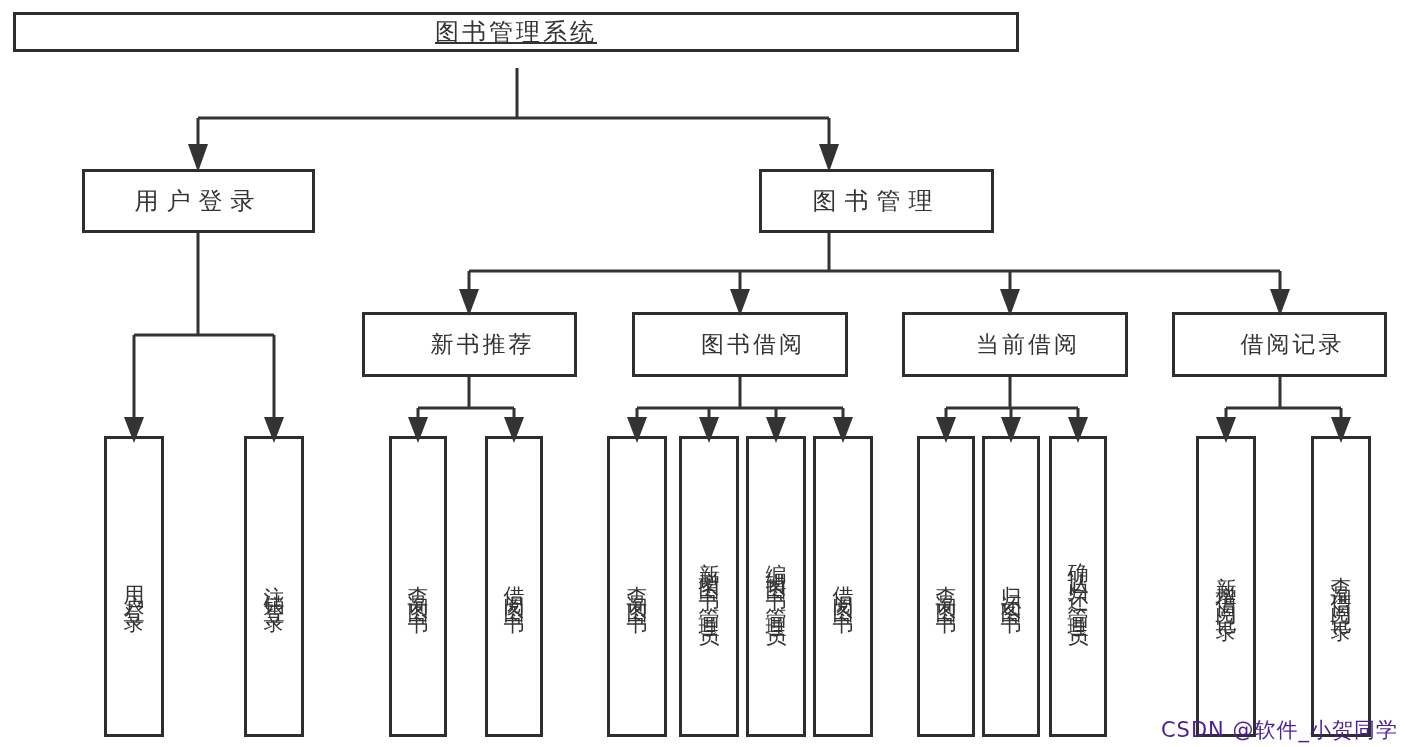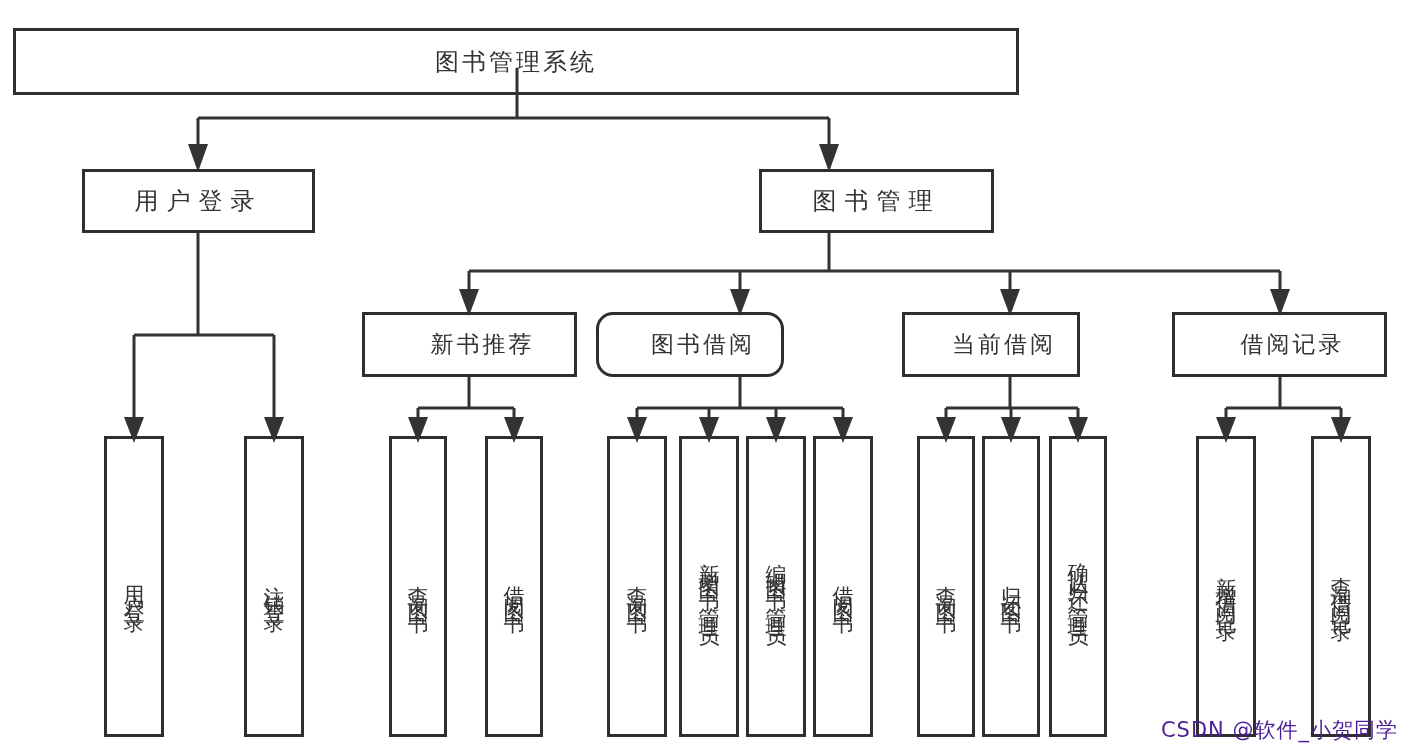--- a/index.html
+++ b/index.html
@@ -82,28 +82,28 @@
     <polygon points="699,417 719,417 709,443"></polygon>
     <polygon points="766,417 786,417 776,443"></polygon>
     <polygon points="833,417 853,417 843,443"></polygon>
     <polygon points="936,417 956,417 946,443"></polygon>
     <polygon points="1001,417 1021,417 1011,443"></polygon>
     <polygon points="1068,417 1088,417 1078,443"></polygon>
     <polygon points="1216,417 1236,417 1226,443"></polygon>
     <polygon points="1331,417 1351,417 1341,443"></polygon>
   </svg>
 
-  <div class="node h1" style="left:13px; top:28px; width:1006px; height:67px;">图书管理系统</div>
+  <div class="node h1" style="left:13px; top:12px; width:1006px; height:40px;text-decoration:underline;">图书管理系统</div>
 
   <div class="node h2" style="left:82px; top:169px; width:233px; height:64px;">用户登录</div>
   <div class="node h2" style="left:712px; top:169px; width:235px; height:64px;margin-left:47px;">图书管理</div>
 
   <div class="node h3" style="left:362px; top:312px; width:215px; height:65px;">新书推荐</div>
-  <div class="node h3" style="left:596px; top:312px; width:188px; height:65px;border-radius:17px;">图书借阅</div>
-  <div class="node h3" style="left:902px; top:312px; width:178px; height:65px;">当前借阅</div>
+  <div class="node h3" style="left:632px; top:312px; width:216px; height:65px;">图书借阅</div>
+  <div class="node h3" style="left:902px; top:312px; width:226px; height:65px;">当前借阅</div>
   <div class="node h3" style="left:1172px; top:312px; width:215px; height:65px;">借阅记录</div>
 
   <div class="node leaf" style="left:104px; top:436px; width:60px; height:301px;">用户登录</div>
   <div class="node leaf" style="left:244px; top:436px; width:60px; height:301px;">注销登录</div>
 
   <div class="node leaf" style="left:389px; top:436px; width:58px; height:301px;">查询图书</div>
   <div class="node leaf" style="left:485px; top:436px; width:58px; height:301px;">借阅图书</div>
 
   <div class="node leaf" style="left:607px; top:436px; width:60px; height:301px;">查询图书</div>
   <div class="node leaf" style="left:679px; top:436px; width:60px; height:301px;">新增图书（管理员）</div>

